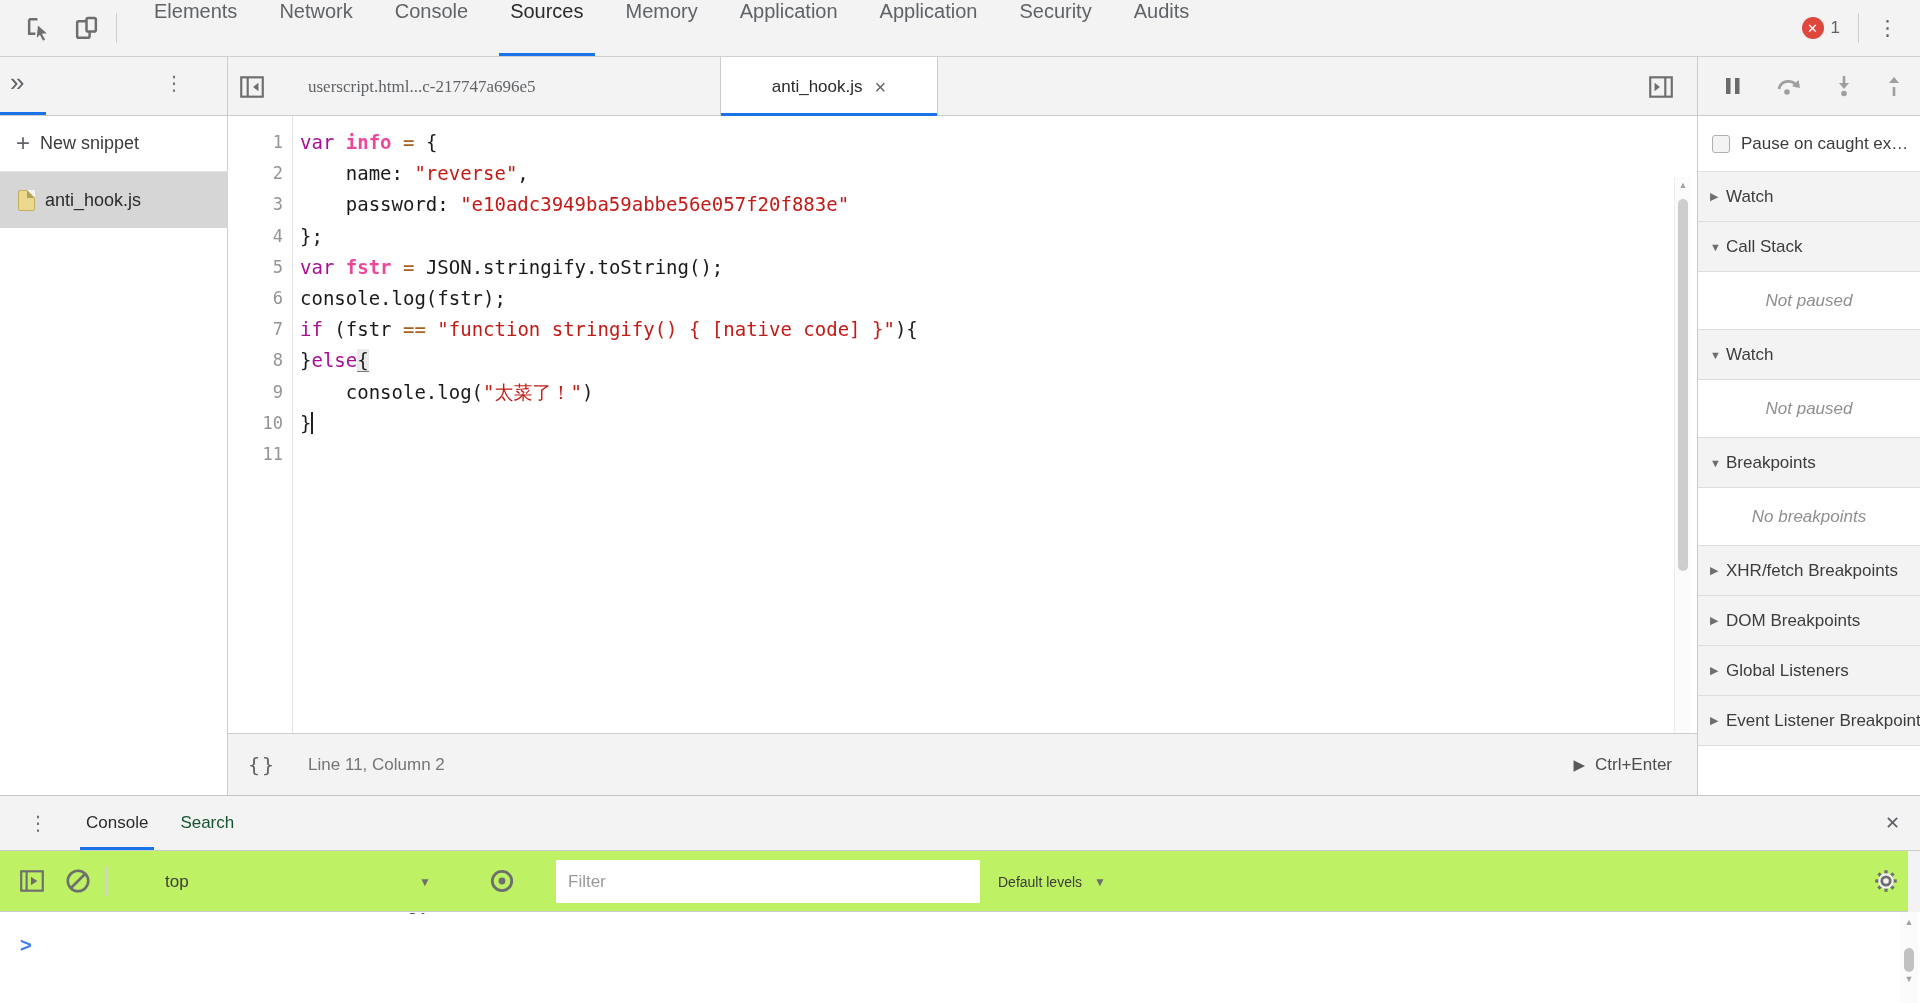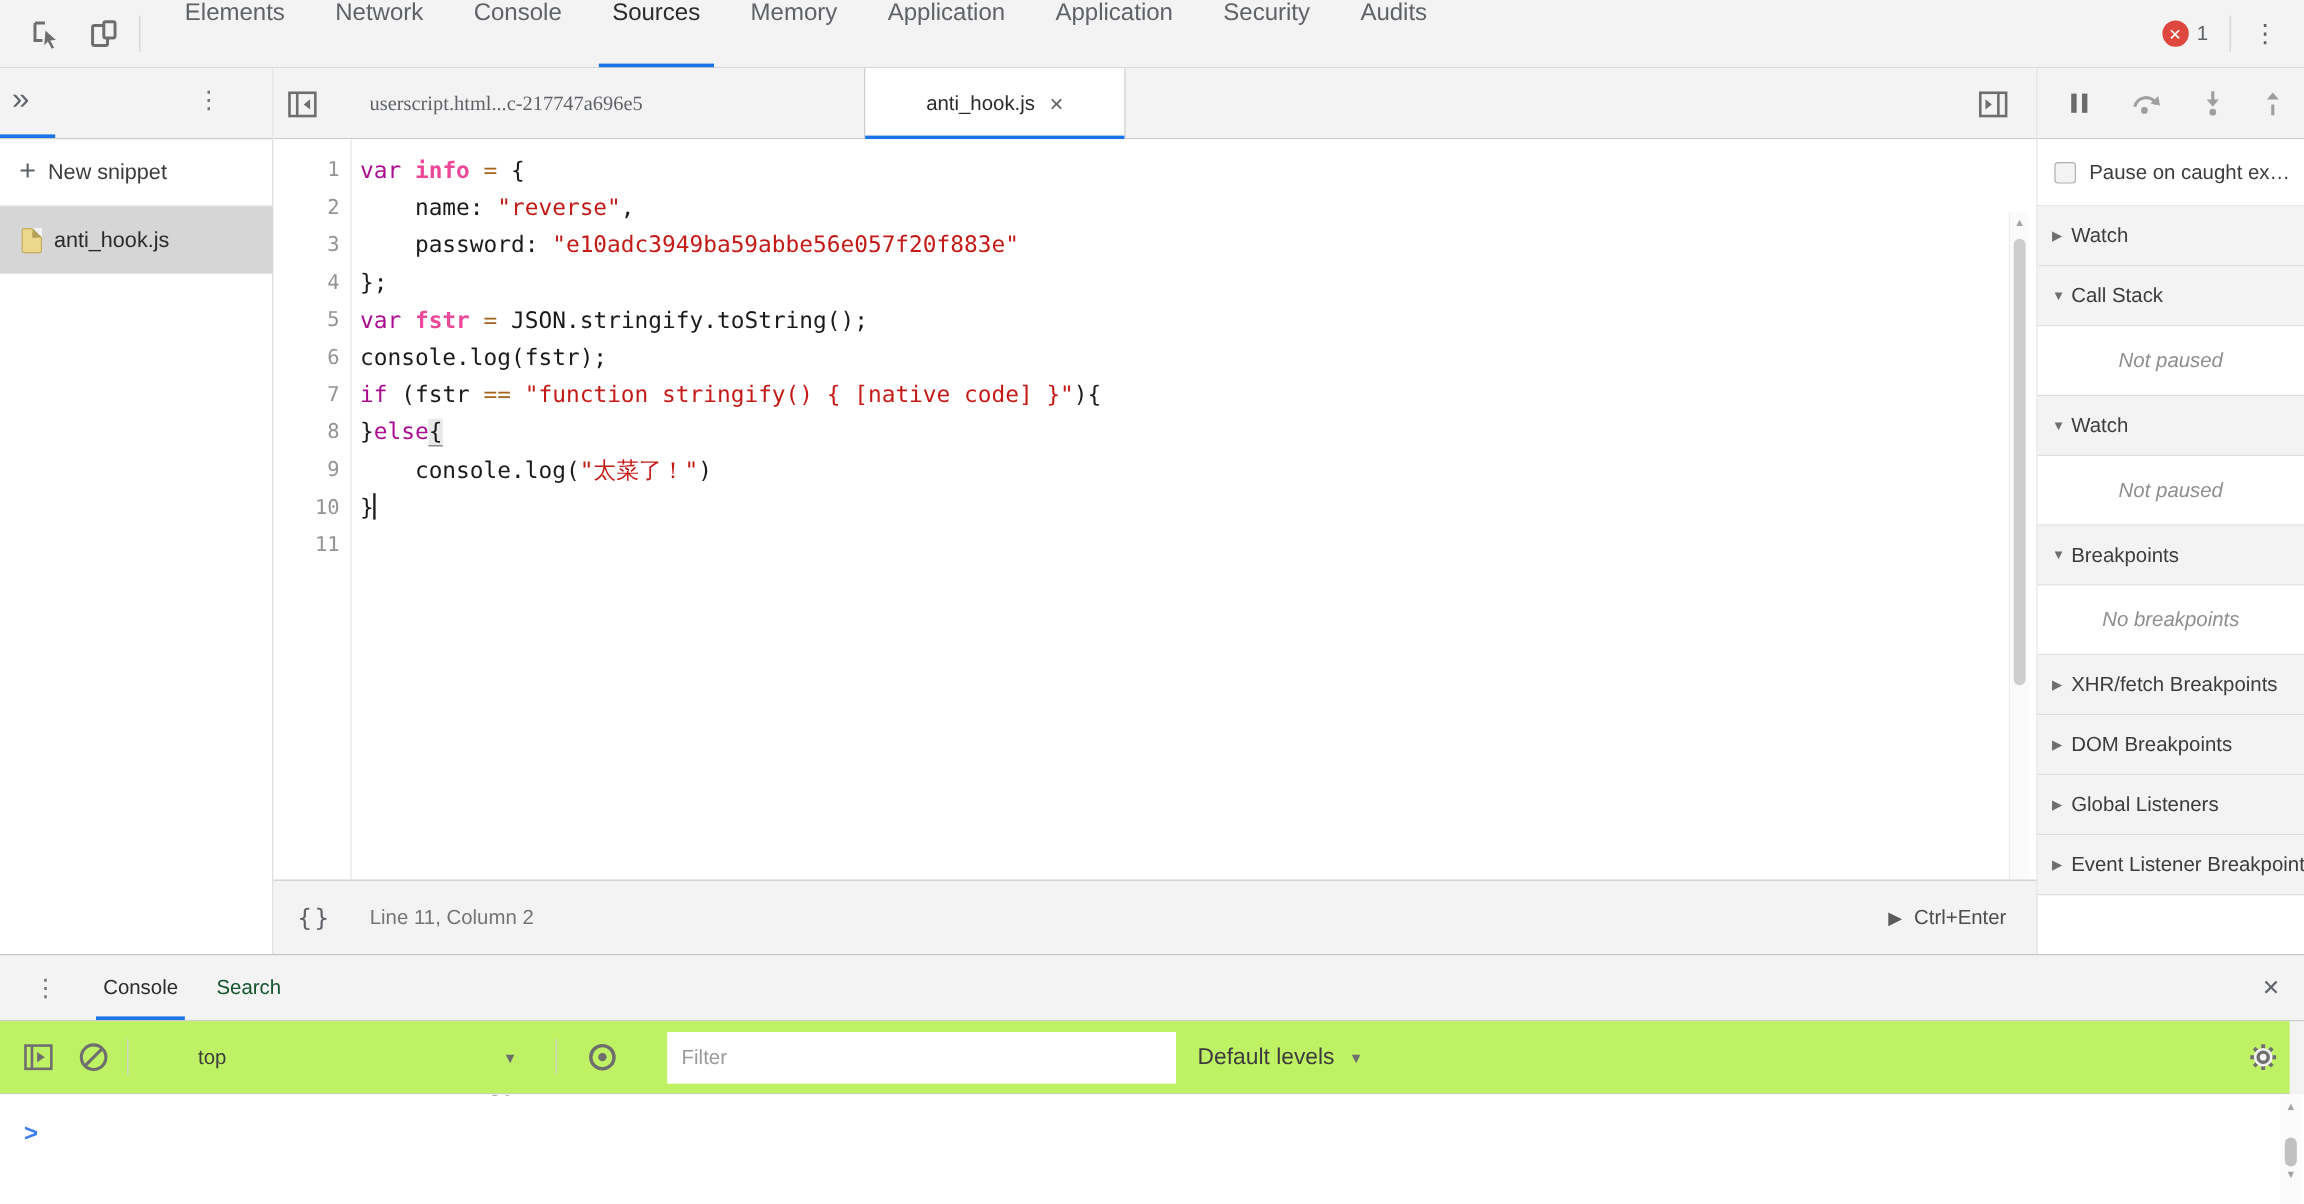--- a/index.html
+++ b/index.html
@@ -103,21 +103,21 @@
   .cd-toolbar{left:0;top:55px;width:1908px;height:61px;border-bottom:1px solid #ccc;box-sizing:border-box;background:#bef264;}
   .ct-icon{position:absolute;top:16px;}
   .ct-div{position:absolute;top:15px;width:1px;height:30px;background:#d0d0d0;}
   .ctx-select{position:absolute;left:120px;top:0;width:325px;height:61px;display:flex;align-items:center;}
   .ctx-label{font-size:17px;color:#3c3c3c;margin-left:45px;}
   .dd-arrow{font-size:12px;color:#6e6e6e;margin-left:auto;margin-right:14px;}
   .filter-input{position:absolute;left:556px;top:9px;width:424px;height:43px;background:#fff;border:none;outline:none;
                 font-size:17px;color:#333;padding:0 12px;box-sizing:border-box;font-family:"Liberation Sans",sans-serif;}
   .filter-input::placeholder{color:#9a9a9a;}
   .levels-select{position:absolute;left:998px;top:0;height:61px;display:flex;align-items:center;gap:12px;}
-  .levels-label{font-size:19px;color:#3c3c3c;}
+  .levels-label{font-size:14px;color:#3c3c3c;}
   .console-msgs{left:0;top:116px;width:1920px;height:92px;background:#fff;}
   .log-fragment{position:absolute;left:408px;top:1px;height:5px;overflow:hidden;font-size:16px;color:#444;}
   .log-fragment span{display:block;margin-top:-16px;}
   .prompt{position:absolute;left:20px;top:22px;font-size:20px;font-weight:bold;color:#3b7df0;}
   .con-sb{position:absolute;right:2px;top:0;width:18px;height:92px;background:#fbfbfb;}
   .con-sb .thumb{position:absolute;left:4px;width:10px;top:36px;height:24px;background:#c1c1c1;border-radius:5px;}
 
   svg{display:block;}
 </style>
 </head>

